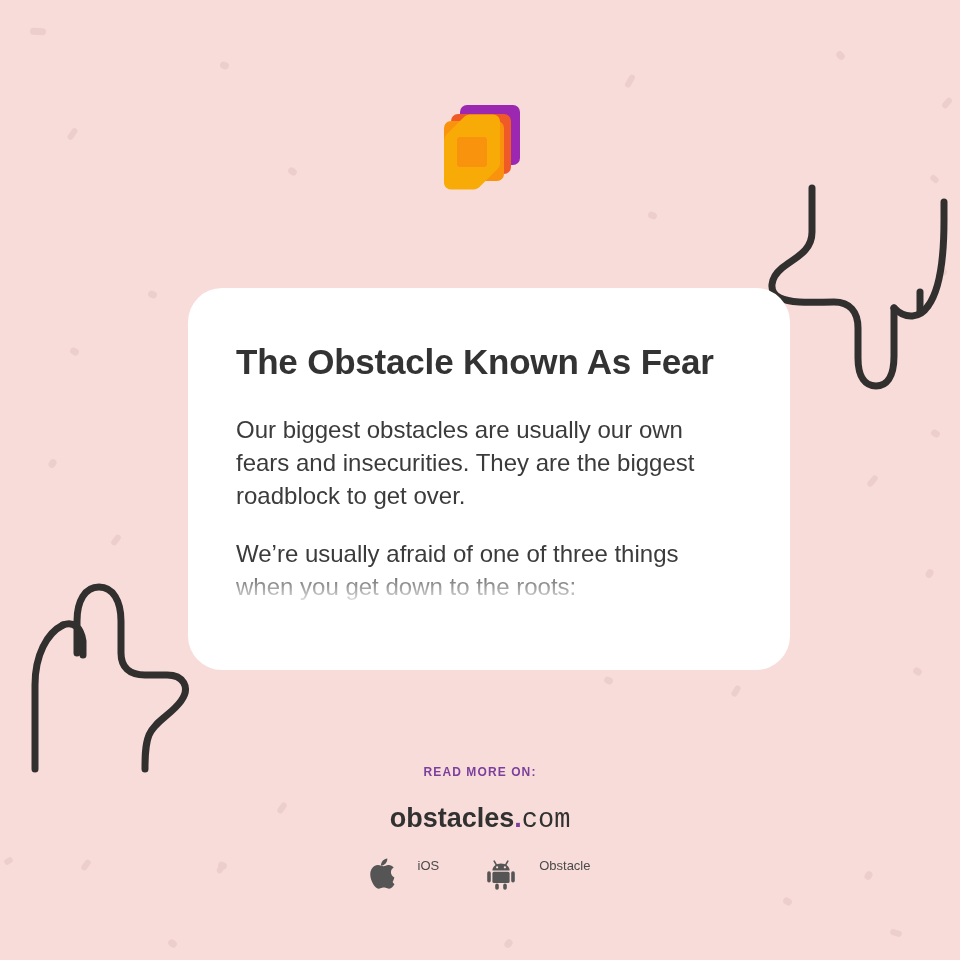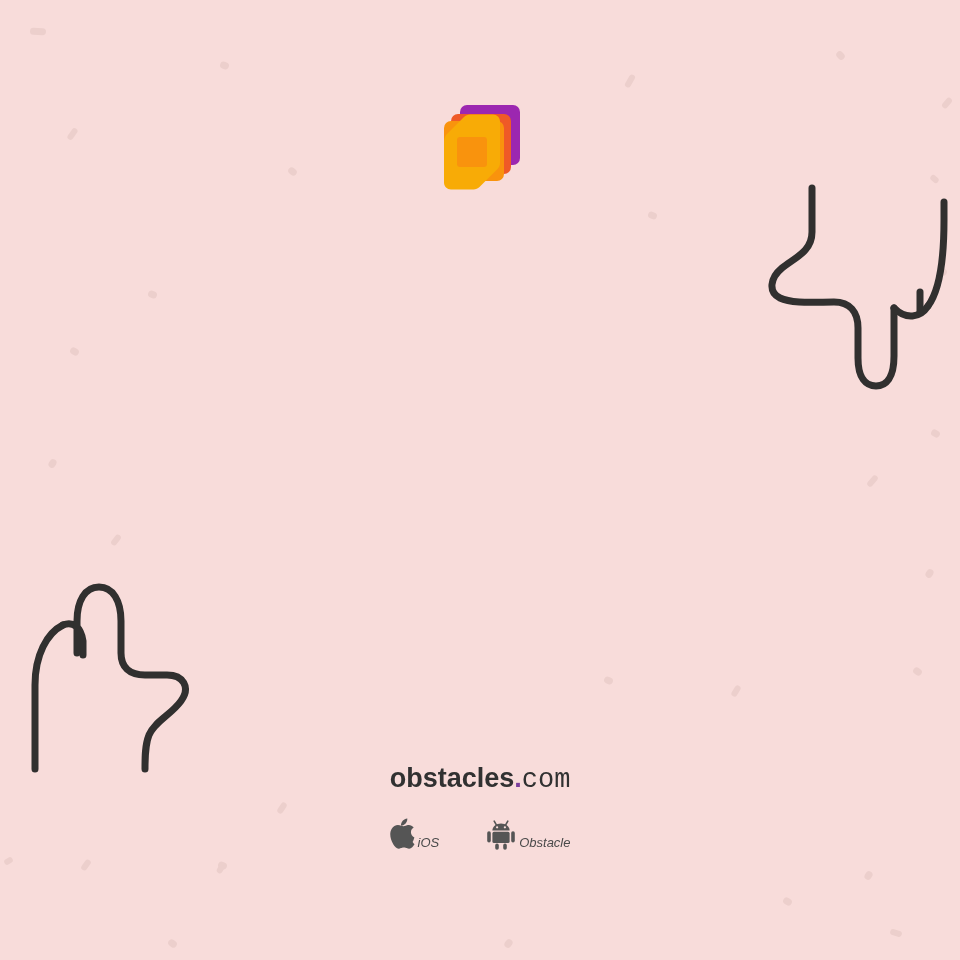--- a/index.html
+++ b/index.html
@@ -111,23 +111,22 @@
   #site-name .ds-tld  { font-weight:400;font-family:Liberation Mono, monospace; }
 
   #store-row {
     display:flex;
     justify-content:center;
     align-items:center;
     gap:46px;
   }
   .store-badge {
     display:flex;
-    align-items:flex-end;
-    gap:2px;
-    font-style:italic;
+    align-items:flex-start;
+    gap:22px;
   }
   .store-badge svg { display:block; }
   .store-label {
     font-size:13px;
     color:#4a4a4a;
   }
 </style>
 </head>
 <body>
 
@@ -198,23 +197,29 @@
       <rect x="6" y="18" width="60" height="60" rx="7" fill="#f9930d"></rect>
 
       <path fill="#f8ab06" fill-rule="evenodd" d="M8,32 L26,14 C27.6,12.4 29.7,11.5 32,11.5 L55,11.5 C58.9,11.5 62,14.6 62,18.5
                L62,60 C62,62.3 61.1,64.4 59.5,66 L41.5,84 C39.9,85.6 37.8,86.5 35.5,86.5
                L13,86.5 C9.1,86.5 6,83.4 6,79.5 L6,38.5 C6,36.2 6.9,34.1 8,32 Z
                M22,34 C20.3,34 19,35.3 19,37 L19,61 C19,62.7 20.3,64 22,64
                L46,64 C47.7,64 49,62.7 49,61 L49,37 C49,35.3 47.7,34 46,34 Z"></path>
     </svg>
   </div>
 
+  <div id="content-card">
+    <h1 id="card-title">The Obstacle Known As Fear</h1>
+    <p class="card-paragraph" id="card-paragraph-1">Our biggest obstacles are usually our own fears and insecurities. They are the biggest roadblock to get over.</p>
+    <p class="card-paragraph" id="card-paragraph-2">We’re usually afraid of one of three things when you get down to the roots:</p>
+  </div>
 
   <div id="footer">
 
+    <div id="read-more-label">READ MORE ON:</div>
 
     <div id="site-name">
       <span class="ds-bold">obstacles</span><span class="ds-dot">.</span><span class="ds-tld">com</span>
     </div>
 
     <div id="store-row">
 
       <div class="store-badge">
         <svg width="26" height="32" viewBox="0 0 26 32">
           <path fill="#555555" d="M17.3,0.4 C17.5,2.3 16.7,4.1 15.6,5.4 C14.5,6.7 12.7,7.7 11,7.6

